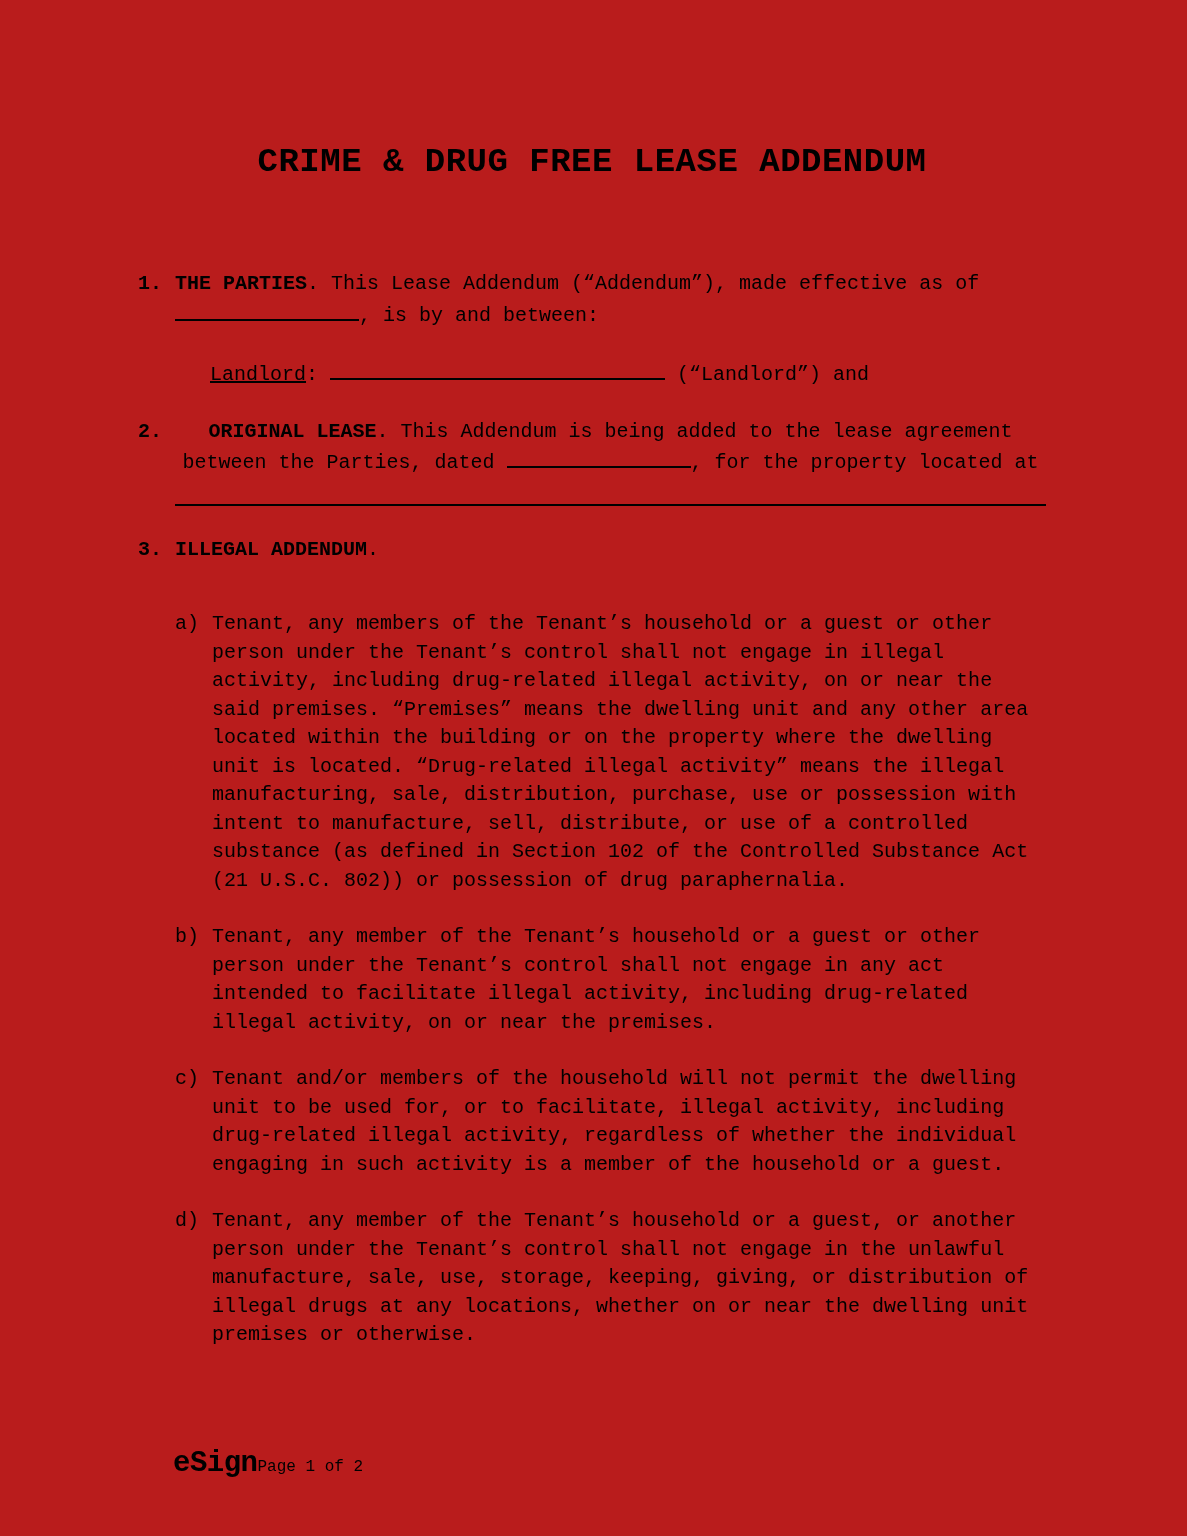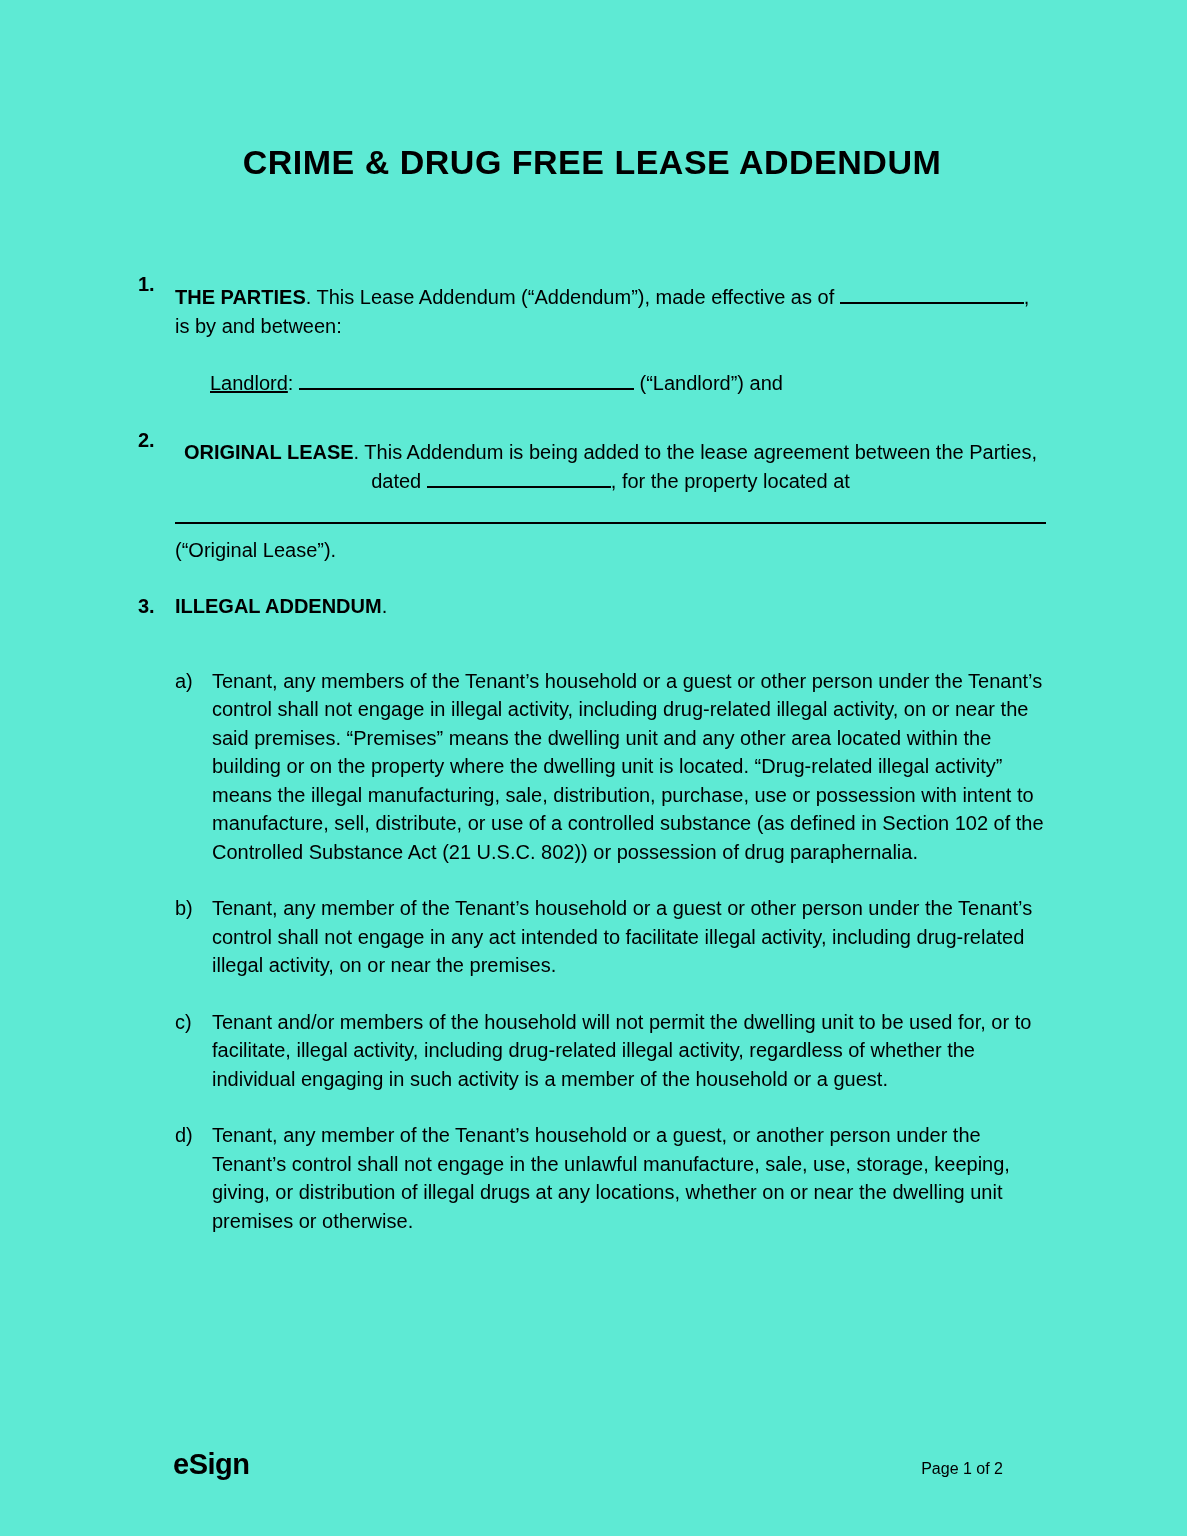--- a/index.html
+++ b/index.html
@@ -1,22 +1,22 @@
 <!DOCTYPE html>
 <html><head>
 <meta charset="utf-8">
 <style>
   html, body { margin: 0; padding: 0; background: #e8e8e8; }
   .page {
     position: relative;
     width: 1187px;
     height: 1536px;
     margin: 0 auto;
-    background: #5eead4;
-    font-family: Liberation Sans, sans-serif;
+    background: #b91c1c;
+    font-family: Liberation Mono, monospace;
     color: #000000;
     font-size: 20px;
     line-height: 28.5px;
     overflow: hidden;
   }
   .doc {
     position: absolute;
     top: 142px;
     left: 138px;
     right: 141px;
@@ -33,21 +33,21 @@
     display: flex;
     align-items: flex-start;
     margin-bottom: 28px;
   }
   .num {
     flex: 0 0 37px;
     font-weight: bold;
   }
   .content { flex: 1 1 auto; }
   .bold { font-weight: bold; }
-  .para { margin: 12px 0 28px 0; }
+  .para { margin: 0 0 28px 0; }
   .para:last-child { margin-bottom: 0; }
   .indent1 { margin-left: 35px; }
   .blank {
     display: inline-block;
     border-bottom: 2px solid #000;
     height: 20px;
     vertical-align: baseline;
   }
   .blank-date { width: 184px; }
   .blank-name { width: 335px; }
@@ -66,21 +66,21 @@
   .subitem:last-child { margin-bottom: 0; }
   .letter { flex: 0 0 37px; }
   .subtext { flex: 1 1 auto; }
   .underline { text-decoration: underline; }
   .footer {
     position: absolute;
     top: 1450px;
     left: 173px;
     right: 184px;
     display: flex;
-    justify-content: space-between;
+    justify-content: flex-start;
     align-items: baseline;
   }
   .logo {
     font-weight: bold;
     font-size: 29px;
     letter-spacing: -0.5px;
   }
   .pagenum { font-size: 16px; }
 </style>
 </head>
@@ -100,21 +100,20 @@
 
 
       </div>
     </div>
 
     <div class="section">
       <div class="num">2.</div>
       <div class="content">
         <p class="para" style="margin-bottom:0;text-align:center;"><span class="bold">ORIGINAL LEASE</span><span>. This Addendum is being added to the lease agreement between the Parties, dated </span><span class="blank blank-date"></span><span>, for the property located at</span></p>
         <div class="blank-full"></div>
-        <p class="para">(“Original Lease”).</p>
       </div>
     </div>
 
     <div class="section" style="margin-bottom:46px;">
       <div class="num">3.</div>
       <div class="content">
         <span class="bold">ILLEGAL ADDENDUM</span><span>.</span>
       </div>
     </div>
 

